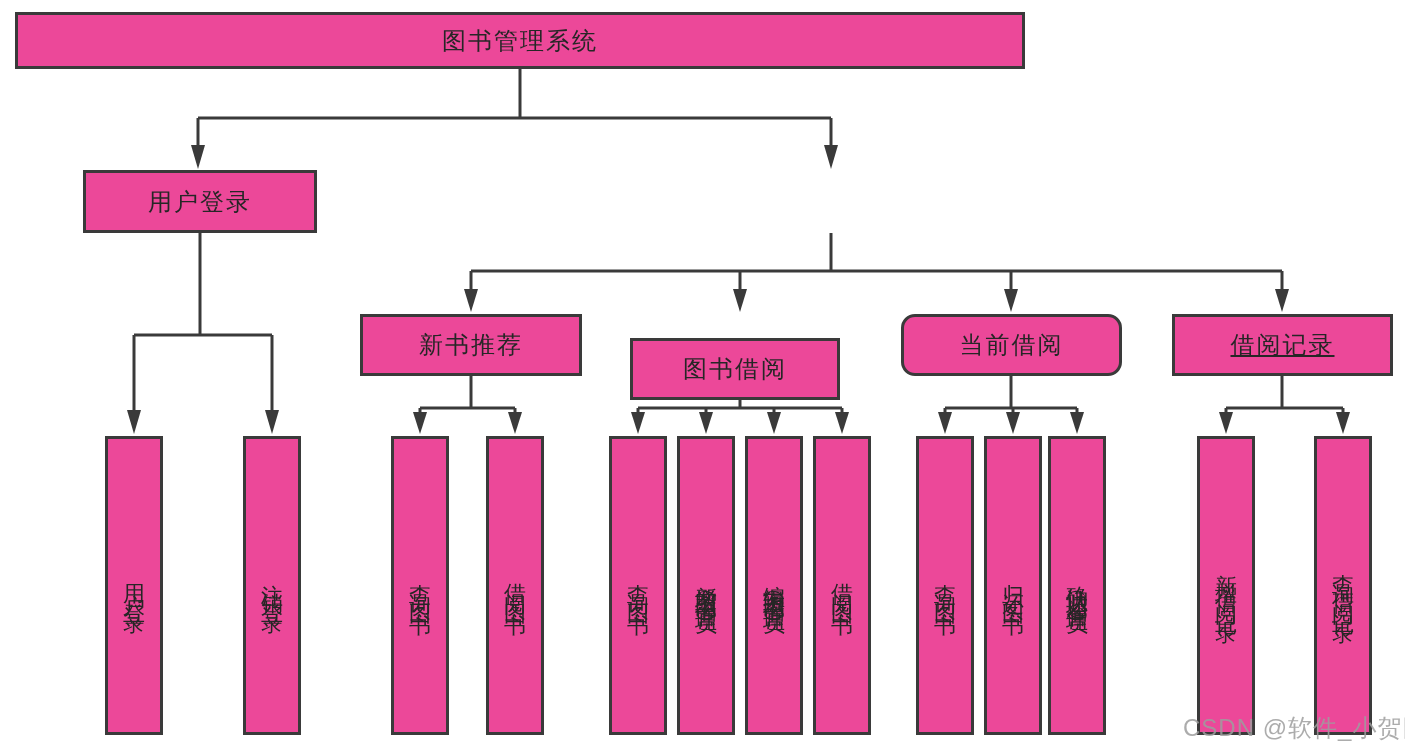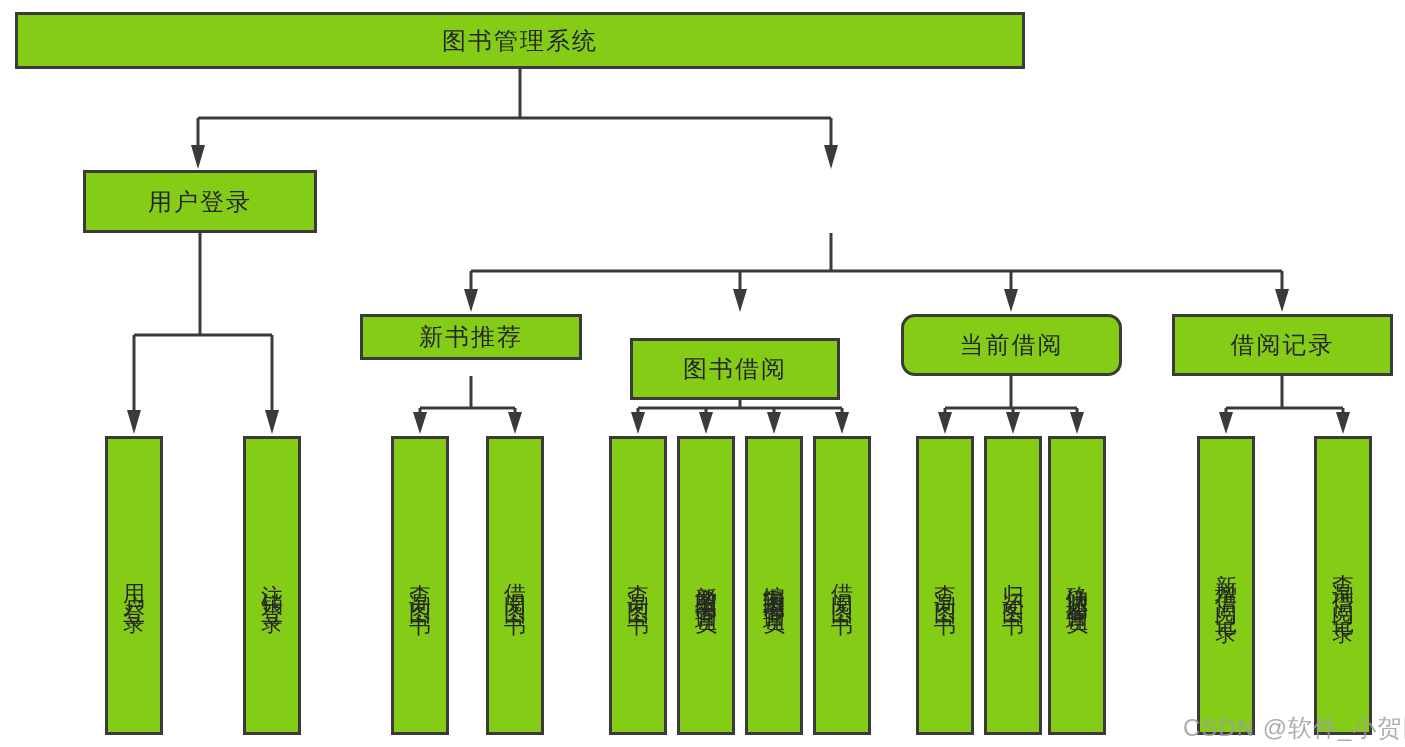--- a/index.html
+++ b/index.html
@@ -7,34 +7,34 @@
     position:relative;
     width:1405px;height:747px;
     background:#ffffff;
     font-family:"Liberation Sans","DejaVu Sans",sans-serif;
     overflow:hidden;
   }
   .wires{position:absolute;left:0;top:0;width:1405px;height:747px;}
   .box{
     position:absolute;
     box-sizing:border-box;
-    background:#84cc16;
+    background:#ec4899;
     border:3px solid #3a3a3a;
     display:flex;align-items:center;justify-content:center;
     color:#262626;
     z-index:2;
   }
   .h{font-size:24px;letter-spacing:2px;white-space:nowrap;}
   .root{left:15px;top:12px;width:1010px;height:57px;}
   .n-user-login{left:83px;top:170px;width:234px;height:63px;}
   .n-book-mgmt{left:714px;top:170px;width:234px;height:63px;}
-  .n-newbook{left:360px;top:314px;width:222px;height:46px;}
+  .n-newbook{left:360px;top:314px;width:222px;height:62px;}
   .n-bookborrow{left:630px;top:314px;width:210px;height:62px;margin-top:24px;}
   .n-currentborrow{left:901px;top:314px;width:221px;height:62px;border-radius:14px;}
-  .n-borrowrecords{left:1172px;top:314px;width:221px;height:62px;}
+  .n-borrowrecords{left:1172px;top:314px;width:221px;height:62px;text-decoration:underline;}
   .leaf{top:436px;width:58px;height:299px;}
   .vtext{
     writing-mode:vertical-rl;
     text-orientation:mixed;
     font-size:22px;
     letter-spacing:10px;
     line-height:1;
     white-space:nowrap;
   }
   .vtext.tight{letter-spacing:4px;}

